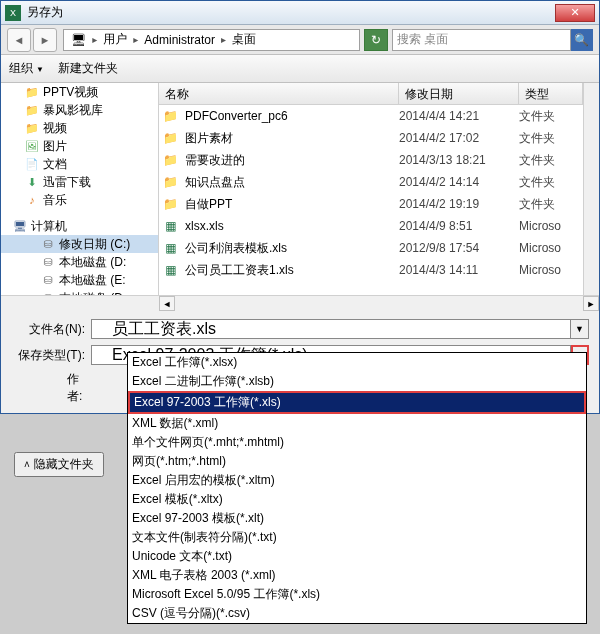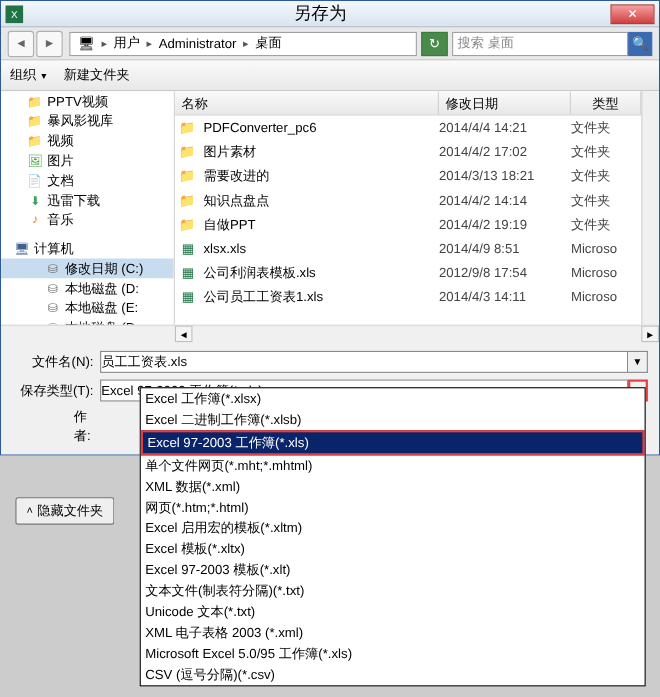--- a/index.html
+++ b/index.html
@@ -1,28 +1,28 @@
 <!DOCTYPE html>
 <html><head>
 <meta charset="utf-8">
 <style>
 * { box-sizing: border-box; font-family: "Microsoft YaHei", SimSun, Arial, sans-serif; }
 body { margin: 0; background: #ccc; width: 600px; height: 634px; overflow: hidden; }
 .dialog { width: 600px; border: 1px solid #2a5a9a; background: #f0f0f0; }
 .titlebar { background: linear-gradient(#f5f8fc, #d8e4f0); height: 24px; display: flex; align-items: center; padding: 0 4px; border-bottom: 1px solid #a0b0c0; }
 .titlebar .app-icon { width: 16px; height: 16px; background: #217346; color: #fff; font-size: 9px; display: flex; align-items: center; justify-content: center; margin-right: 6px; }
-.titlebar .title { font-size: 16px; color: #000; flex: 1; text-align: center; }
+.titlebar .title { font-size: 12px; color: #000; flex: 1; }
 .titlebar .close-btn { width: 40px; height: 18px; background: linear-gradient(#f5a0a0, #d04040); border: 1px solid #a03030; color: #fff; font-size: 11px; display: flex; align-items: center; justify-content: center; cursor: pointer; }
 .navbar { height: 30px; background: #e8e8e8; display: flex; align-items: center; padding: 2px 6px; border-bottom: 1px solid #c0c0c0; }
 .nav-btn { width: 24px; height: 24px; background: #f8f8f8; border: 1px solid #b0b0b0; border-radius: 3px; margin-right: 2px; display: flex; align-items: center; justify-content: center; color: #666; font-size: 11px; cursor: pointer; }
 .breadcrumb { flex: 1; height: 22px; background: #fff; border: 1px solid #a0a0a0; display: flex; align-items: center; padding: 0 4px; font-size: 12px; margin: 0 4px; }
 .breadcrumb span { padding: 0 3px; }
 .crumb-arrow { color: #555; font-size: 10px; }
 .refresh-btn { width: 24px; height: 22px; background: #4a8a4a; color: #fff; display: flex; align-items: center; justify-content: center; border: 1px solid #3a7a3a; font-size: 12px; }
-.searchbox { width: 160px; height: 22px; background: #fff; border: 1px solid #a0a0a0; margin-left: 4px; font-size: 12px; display: flex; align-items: center; padding: 0 4px; color: #888; }
+.searchbox { width: 179px; height: 22px; background: #fff; border: 1px solid #a0a0a0; margin-left: 4px; font-size: 12px; display: flex; align-items: center; padding: 0 4px; color: #888; }
 .search-btn { width: 22px; height: 22px; background: #3a6ab0; color: #fff; display: flex; align-items: center; justify-content: center; font-size: 12px; }
 .toolbar { height: 28px; background: linear-gradient(#fafafa, #e8e8e8); border-bottom: 1px solid #c0c0c0; display: flex; align-items: center; padding: 0 8px; font-size: 12px; }
 .toolbar .tool-item { margin-right: 14px; cursor: pointer; }
 .toolbar .tool-item .dd { font-size: 8px; margin-left: 3px; }
 .main-area { display: flex; height: 212px; background: #fff; }
 .sidebar { width: 158px; background: #fff; border-right: 1px solid #d0d0d0; overflow: hidden; font-size: 12px; }
 .tree-item { display: flex; align-items: center; height: 18px; padding-left: 24px; cursor: pointer; }
 .tree-item.l2 { padding-left: 40px; }
 .tree-item.selected { background: #c8dcf0; }
 .tree-icon { width: 14px; height: 14px; margin-right: 4px; display: inline-flex; align-items: center; justify-content: center; font-size: 11px; }
@@ -31,35 +31,35 @@
 .ico-doc { color: #3060c0; }
 .ico-down { color: #40a060; }
 .ico-music { color: #e08030; }
 .ico-disk { color: #707070; }
 .ico-pc { color: #406090; }
 .file-list { flex: 1; background: #fff; overflow: hidden; }
 .list-header { height: 22px; background: linear-gradient(#fafafa, #e8e8e8); display: flex; border-bottom: 1px solid #d0d0d0; font-size: 12px; }
 .list-header .col { border-right: 1px solid #d0d0d0; padding: 3px 6px; }
 .col-name { width: 240px; }
 .col-date { width: 120px; }
-.col-type { flex: 1; text-align: center; }
+.col-type { flex: 1; }
 .file-row { display: flex; align-items: center; height: 22px; font-size: 12px; padding-left: 4px; cursor: pointer; }
 .file-row .fname { width: 236px; display: flex; align-items: center; }
 .file-row .fdate { width: 120px; color: #444; }
 .file-row .ftype { flex: 1; color: #444; }
 .file-icon { width: 16px; height: 16px; margin-right: 6px; display: inline-flex; align-items: center; justify-content: center; font-size: 12px; }
 .ico-fold { color: #e8b020; }
 .ico-xls { color: #217346; }
 .vscroll { width: 16px; background: #f0f0f0; border-left: 1px solid #d0d0d0; }
 .hscroll-row { height: 16px; background: #f0f0f0; border-top: 1px solid #d0d0d0; display: flex; }
 .hscroll-row .sb-btn { width: 16px; border: 1px solid #c0c0c0; background: #f4f4f4; font-size: 9px; display: flex; align-items: center; justify-content: center; }
 .form-area { background: #f0f0f0; padding: 8px 10px; }
 .form-row { display: flex; align-items: center; margin-bottom: 6px; font-size: 12px; }
 .form-label { width: 80px; text-align: right; padding-right: 6px; }
-.form-input { flex: 1; height: 20px; border: 1px solid #888; background: #fff; padding: 0 0; font-size: 12px; display: flex; align-items: center; }
+.form-input { flex: 1; height: 20px; border: 1px solid #888; background: #fff; padding: 0 20px; font-size: 16px; display: flex; align-items: center; }
 .form-dd { width: 18px; height: 20px; border: 1px solid #888; border-left: none; background: #f0f0f0; display: flex; align-items: center; justify-content: center; font-size: 9px; cursor: pointer; }
 .form-dd.highlight { border: 2px solid #e04040; }
 .dropdown-list { position: absolute; left: 127px; top: 352px; width: 460px; background: #fff; border: 1px solid #000; font-size: 12px; z-index: 10; }
 .dd-option { padding: 1px 4px; cursor: pointer; }
 .dd-option.selected { background: #0a246a; color: #fff; border: 2px solid #e04040; }
 .author-row { display: flex; align-items: flex-start; font-size: 12px; padding-left: 56px; }
 .hide-folders { position: absolute; left: 14px; top: 452px; }
 .hide-folders button { font-size: 12px; padding: 2px 8px; display: flex; align-items: center; cursor: pointer; }
 .hide-folders .chev { font-size: 10px; margin-right: 4px; }
 </style>
@@ -245,22 +245,22 @@
       <div style="width:24px; ">作者:</div>
     </div>
   </div>
 
 </div>
 
 <div class="dropdown-list" id="dd-list">
     <div class="dd-option">Excel 工作簿(*.xlsx)</div>
     <div class="dd-option">Excel 二进制工作簿(*.xlsb)</div>
     <div class="dd-option selected">Excel 97-2003 工作簿(*.xls)</div>
+    <div class="dd-option">XML 数据(*.xml)</div>
     <div class="dd-option">单个文件网页(*.mht;*.mhtml)</div>
-    <div class="dd-option">XML 数据(*.xml)</div>
     <div class="dd-option">网页(*.htm;*.html)</div>
     <div class="dd-option">Excel 启用宏的模板(*.xltm)</div>
     <div class="dd-option">Excel 模板(*.xltx)</div>
     <div class="dd-option">Excel 97-2003 模板(*.xlt)</div>
     <div class="dd-option">文本文件(制表符分隔)(*.txt)</div>
     <div class="dd-option">Unicode 文本(*.txt)</div>
     <div class="dd-option">XML 电子表格 2003 (*.xml)</div>
     <div class="dd-option">Microsoft Excel 5.0/95 工作簿(*.xls)</div>
     <div class="dd-option">CSV (逗号分隔)(*.csv)</div>
   </div>

